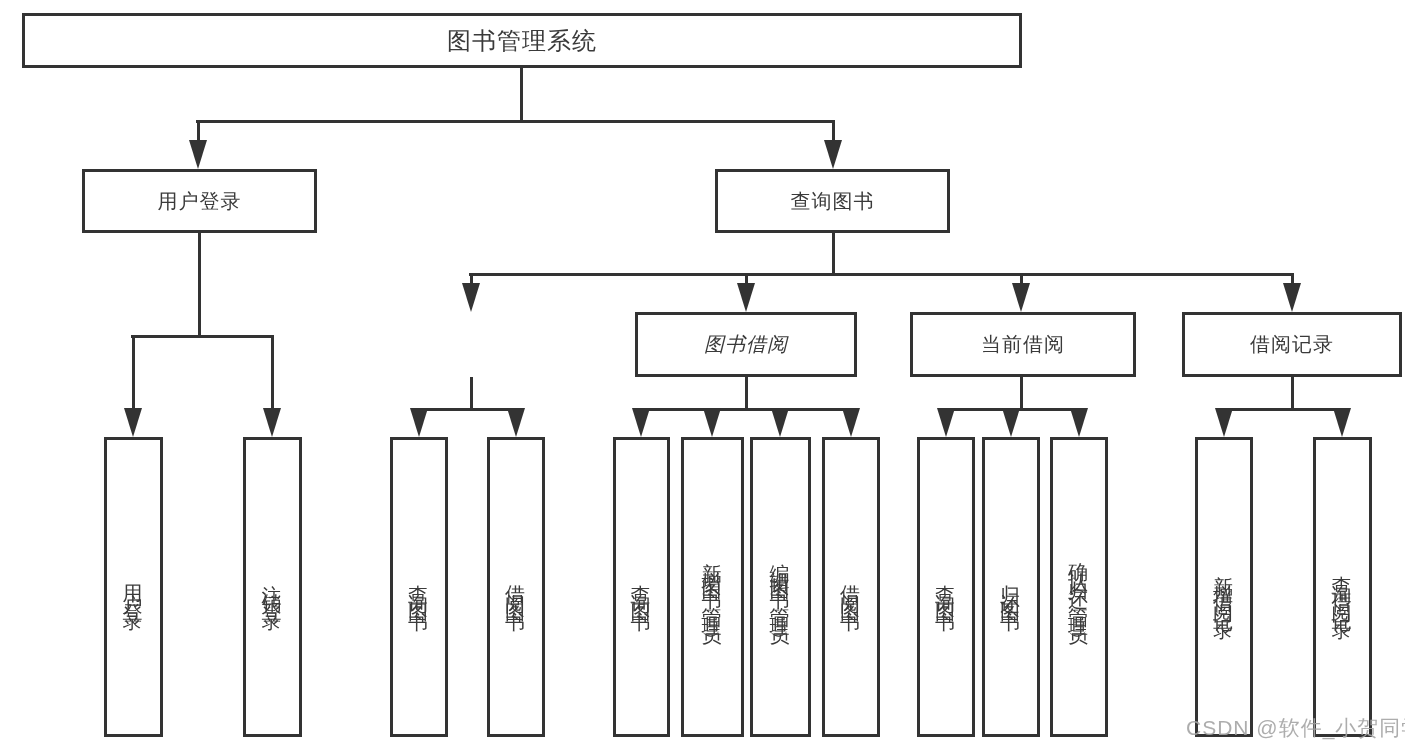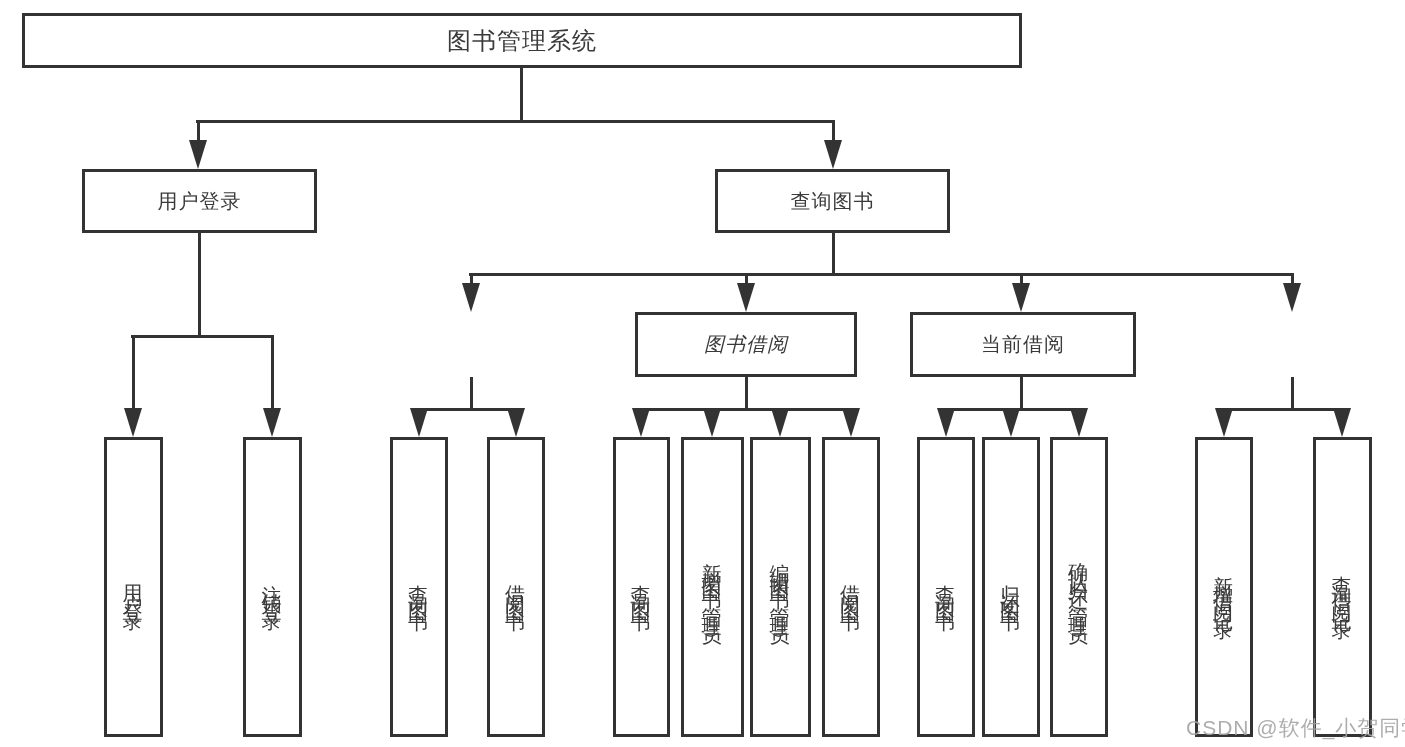--- a/index.html
+++ b/index.html
@@ -72,20 +72,23 @@
   <div class="arrow" style="left:1012px; top:283px;"></div>
   <div class="vline" style="left:1291px; top:273px; height:12px;"></div>
   <div class="arrow" style="left:1283px; top:283px;"></div>
 
   <div class="node" style="left:635px;  top:312px; width:222px; height:65px;font-style:italic;">
     <span class="lbl">图书借阅</span>
   </div>
   <div class="node" style="left:910px;  top:312px; width:226px; height:65px;">
     <span class="lbl">当前借阅</span>
   </div>
+  <div class="node" style="left:1182px; top:312px; width:220px; height:65px;">
+    <span class="lbl">借阅记录</span>
+  </div>
 
   <div class="vline" style="left:470px; top:377px; height:31px;"></div>
   <div class="hline" style="left:417px; top:408px; width:101px;"></div>
   <div class="arrow" style="left:410px; top:408px;"></div>
   <div class="arrow" style="left:507px; top:408px;"></div>
 
   <div class="vline" style="left:745px; top:377px; height:31px;"></div>
   <div class="hline" style="left:639px; top:408px; width:214px;"></div>
   <div class="arrow" style="left:632px; top:408px;"></div>
   <div class="arrow" style="left:703px; top:408px;"></div>

